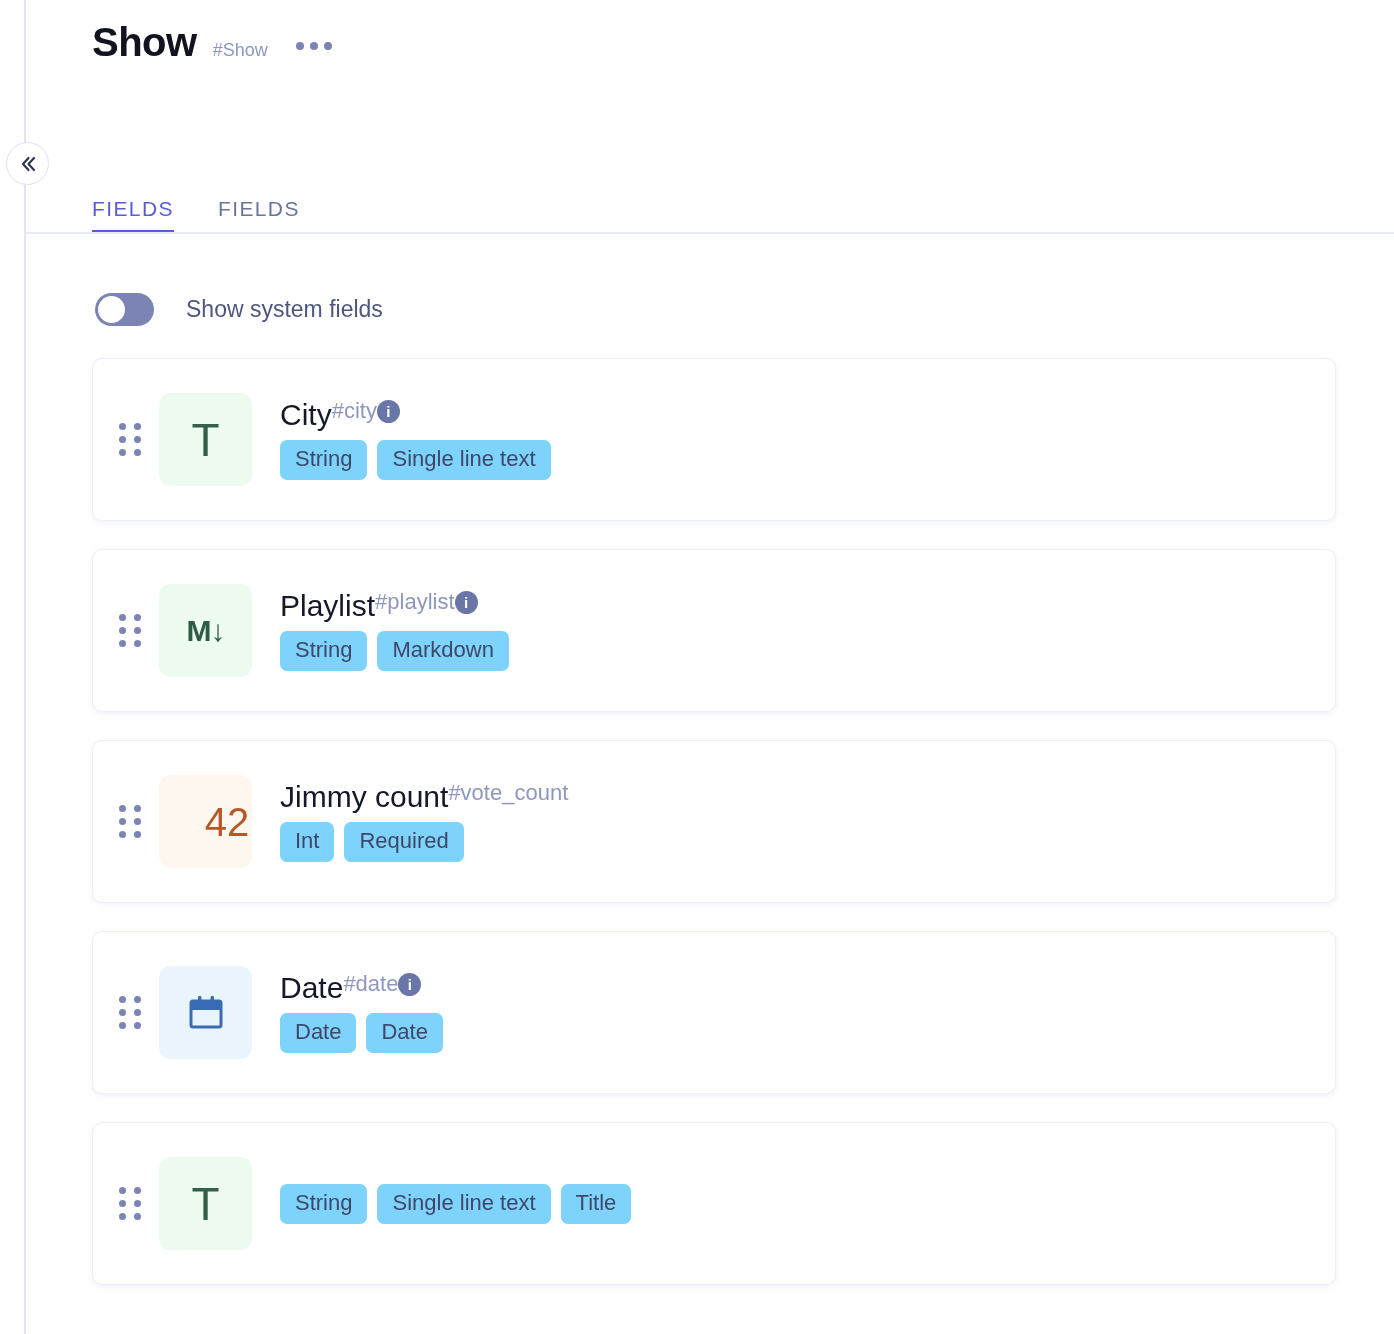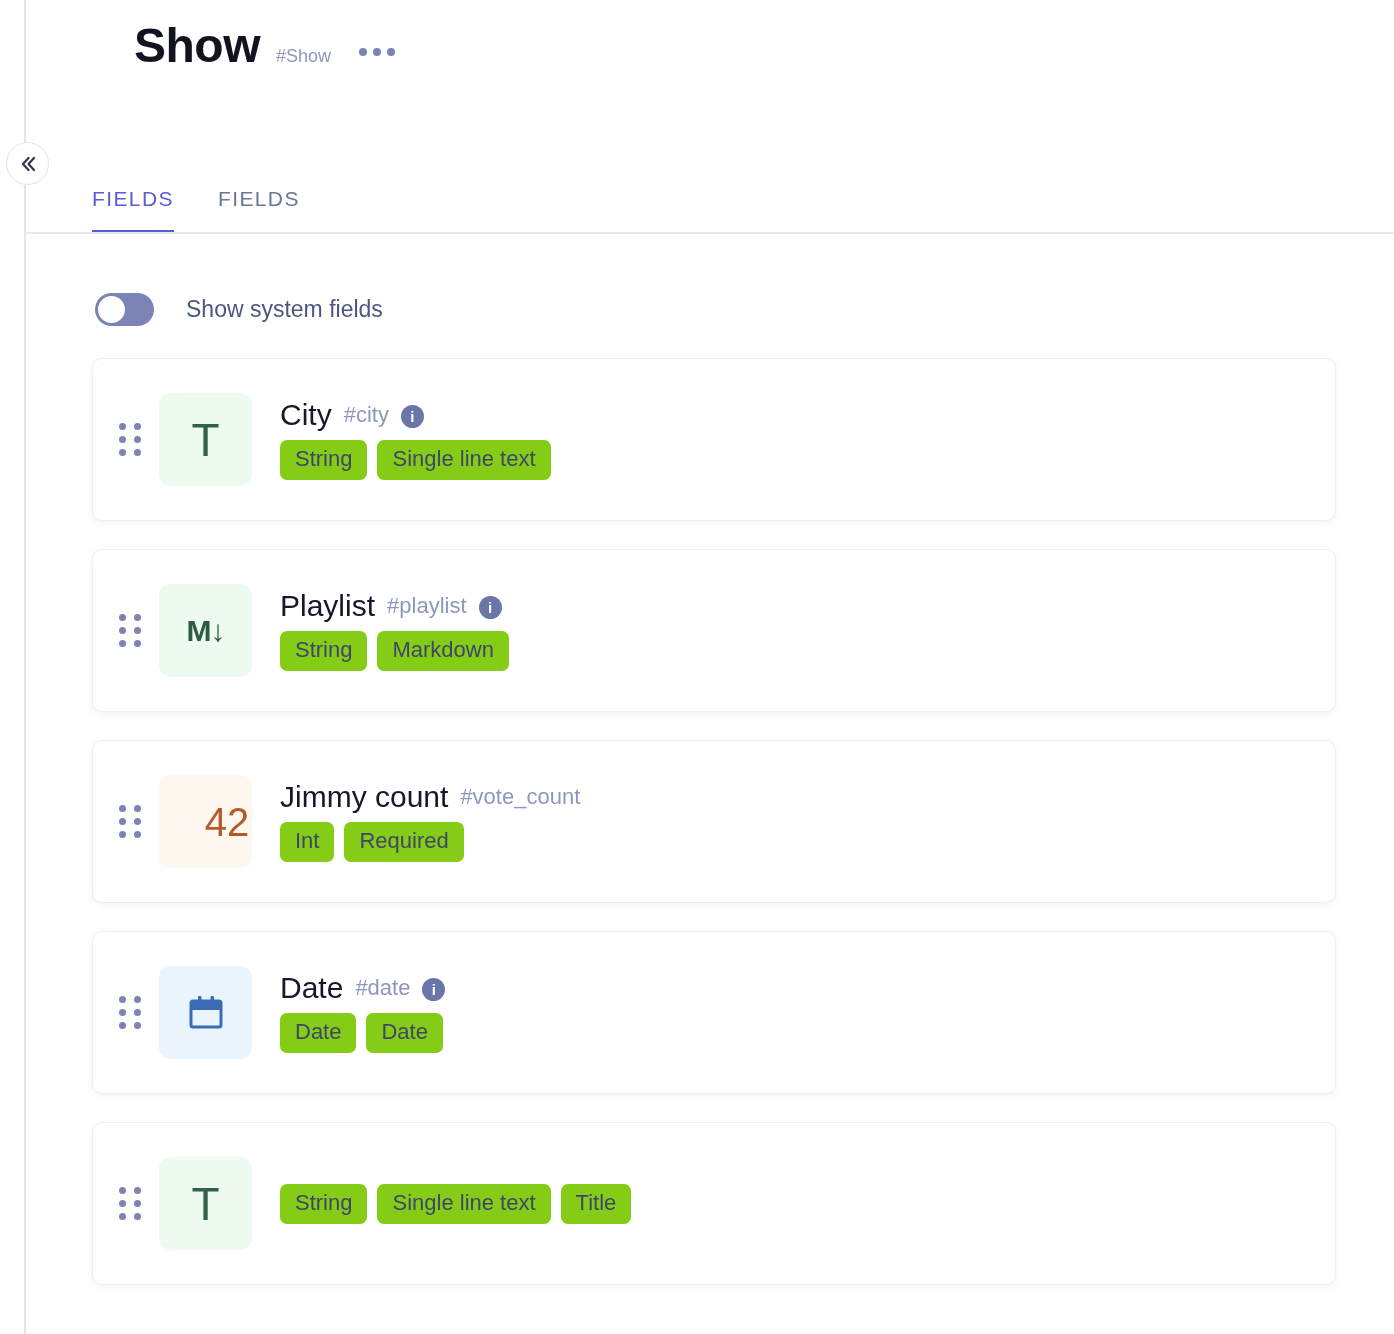--- a/index.html
+++ b/index.html
@@ -57,26 +57,25 @@
 
   .title-row {
     display: flex;
     align-items: baseline;
     gap: 16px;
     height: 78px;
     padding-top: 22px;
   }
 
   .page-title {
-    font-size: 48px;
+    font-size: 40px;
     font-weight: bold;
     color: #11131f;
     letter-spacing: -0.5px;
     line-height: 1;
-    margin-left: 42px;
   }
 
   .page-slug {
     font-size: 18px;
     color: #8f97bd;
     line-height: 1;
   }
 
   .dots-btn {
     display: flex;
@@ -112,21 +111,21 @@
     display: flex;
     gap: 44px;
     align-items: flex-end;
     height: 62px;
   }
 
   .tab {
     font-size: 21px;
     letter-spacing: 1.4px;
     color: #6b7499;
-    padding-bottom: 23px;
+    padding-bottom: 13px;
     cursor: pointer;
     background: none;
     border: none;
     font-family: inherit;
   }
   .tab.active {
     color: #5b5bd6;
     box-shadow: inset 0 -4px 0 0 #5b5bd6;
   }
 
@@ -248,22 +247,22 @@
     font-size: 40px;
     color: #b35a28;
     line-height: 1;
   }
 
   
   .body { margin-left: 28px; }
 
   .name-row {
     display: flex;
-    align-items: center;
-    gap: 12px;
+    align-items: flex-start;
+    gap: 0;
     margin-bottom: 9px;
   }
   .fname {
     font-size: 30px;
     color: #15182a;
     line-height: 1.05;
   }
   .fslug {
     font-size: 22px;
     color: #8f97bd;
@@ -283,21 +282,21 @@
     font-style: normal;
     line-height: 1;
     cursor: pointer;
     flex: none;
     position: relative;
     top: 1px;
   }
 
   .chips { display: flex; gap: 10px; }
   .chip {
-    background: #84cc16;
+    background: #7dd3fc;
     color: #3f4768;
     border-radius: 7px;
     font-size: 22px;
     padding: 8px 15px 10px;
     line-height: 1;
     white-space: nowrap;
   }
 </style>
 </head>
 <body>

